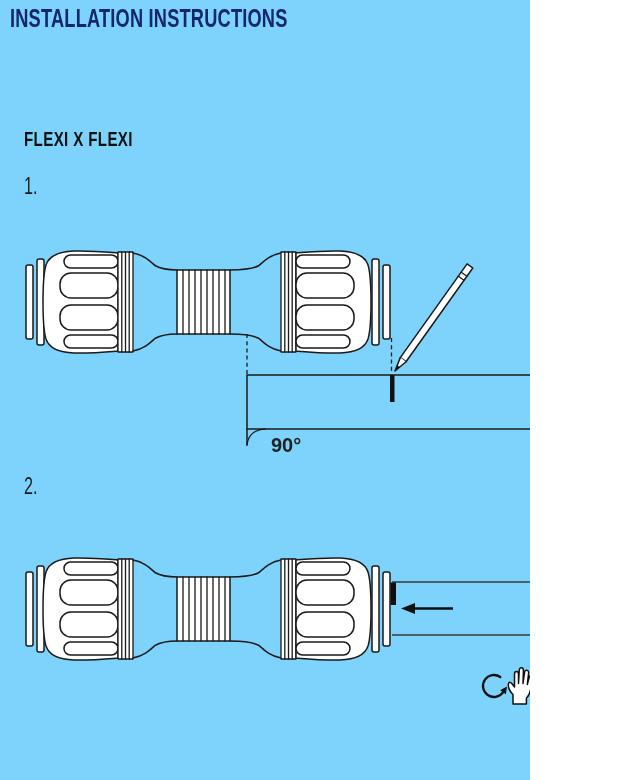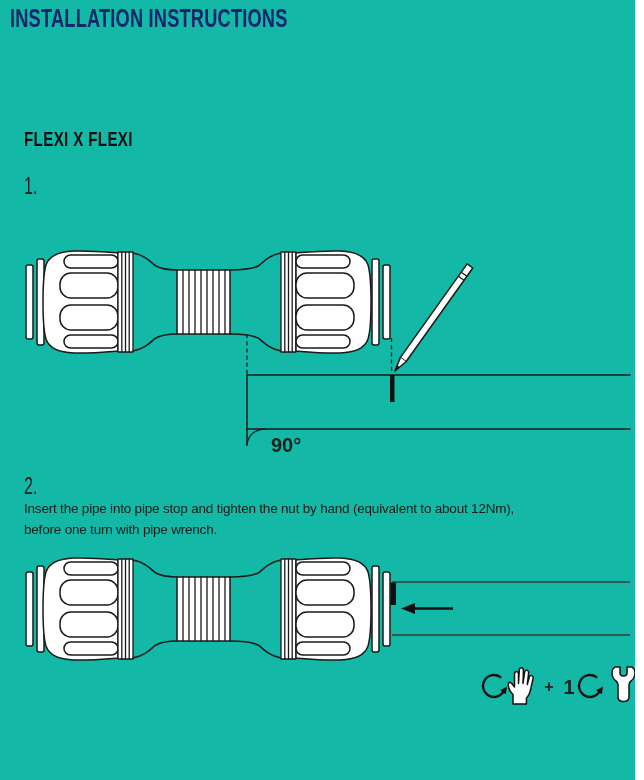--- a/index.html
+++ b/index.html
@@ -1,17 +1,17 @@
 <!DOCTYPE html>
 <html style="--title: #15266d; --line_art: #1a1a1a; --text: #1a1a1a;"><head>
 <meta charset="utf-8">
 <style>
   html,body{margin:0;padding:0;background:#fff;}
   #page{
-    position:relative;width:635px;height:780px;background:#14b8a6;overflow:hidden;
+    position:relative;width:530px;height:780px;background:#7dd3fc;overflow:hidden;
     font-family:"Liberation Sans", sans-serif;color:var(--text,#1a1a1a);
   }
   .abs{position:absolute;}
   #title{
     left:10px;top:3px;font-size:26px;font-weight:700;color:var(--title,#15266d);
     letter-spacing:.3px;transform:scaleX(.70);transform-origin:0 0;white-space:nowrap;
   }
   #flexi-heading{
     left:24px;top:127px;font-size:21px;font-weight:700;color:#111;
     letter-spacing:.5px;transform:scaleX(.72);transform-origin:0 0;white-space:nowrap;
@@ -119,22 +119,20 @@
     <g>
       <polygon class="lineart" points="382.0,115.7 448.8,22.0 443.1,17.9 376.3,111.6"></polygon>
       <path class="lineart" d="M382.0,115.7 L371,125 L376.3,111.6"></path>
       <line class="lineart-open thin" x1="440.0" y1="34.2" x2="434.4" y2="30.2"></line>
       <line class="lineart-open thin" x1="442.9" y1="30.2" x2="437.3" y2="26.2"></line>
       <polygon class="solidfill" points="371,125 375.9,121.2 373.0,119.1"></polygon>
     </g>
   </svg>
 
   <div id="step2-number" class="abs step-number">2.</div>
-  <div id="step2-text" class="abs step-text">Insert the pipe into pipe stop and tighten the nut by hand (equivalent to about 12Nm),
-before one turn with pipe wrench.</div>
 
   <svg class="abs" style="left:24px;top:553px" width="608" height="114" viewBox="0 0 608 114">
     <use href="#coupling-shape" x="0" y="2"></use>
     <g>
       <line class="pipe2" x1="368" y1="29" x2="606" y2="29"></line>
       <line class="pipe2" x1="368" y1="82" x2="606" y2="82"></line>
     </g>
     <rect class="solidfill" x="366.5" y="29.5" width="5.5" height="22.5"></rect>
     <g>
       <line x1="389" y1="55.5" x2="429" y2="55.5" stroke="#111" stroke-width="2.6"></line>

